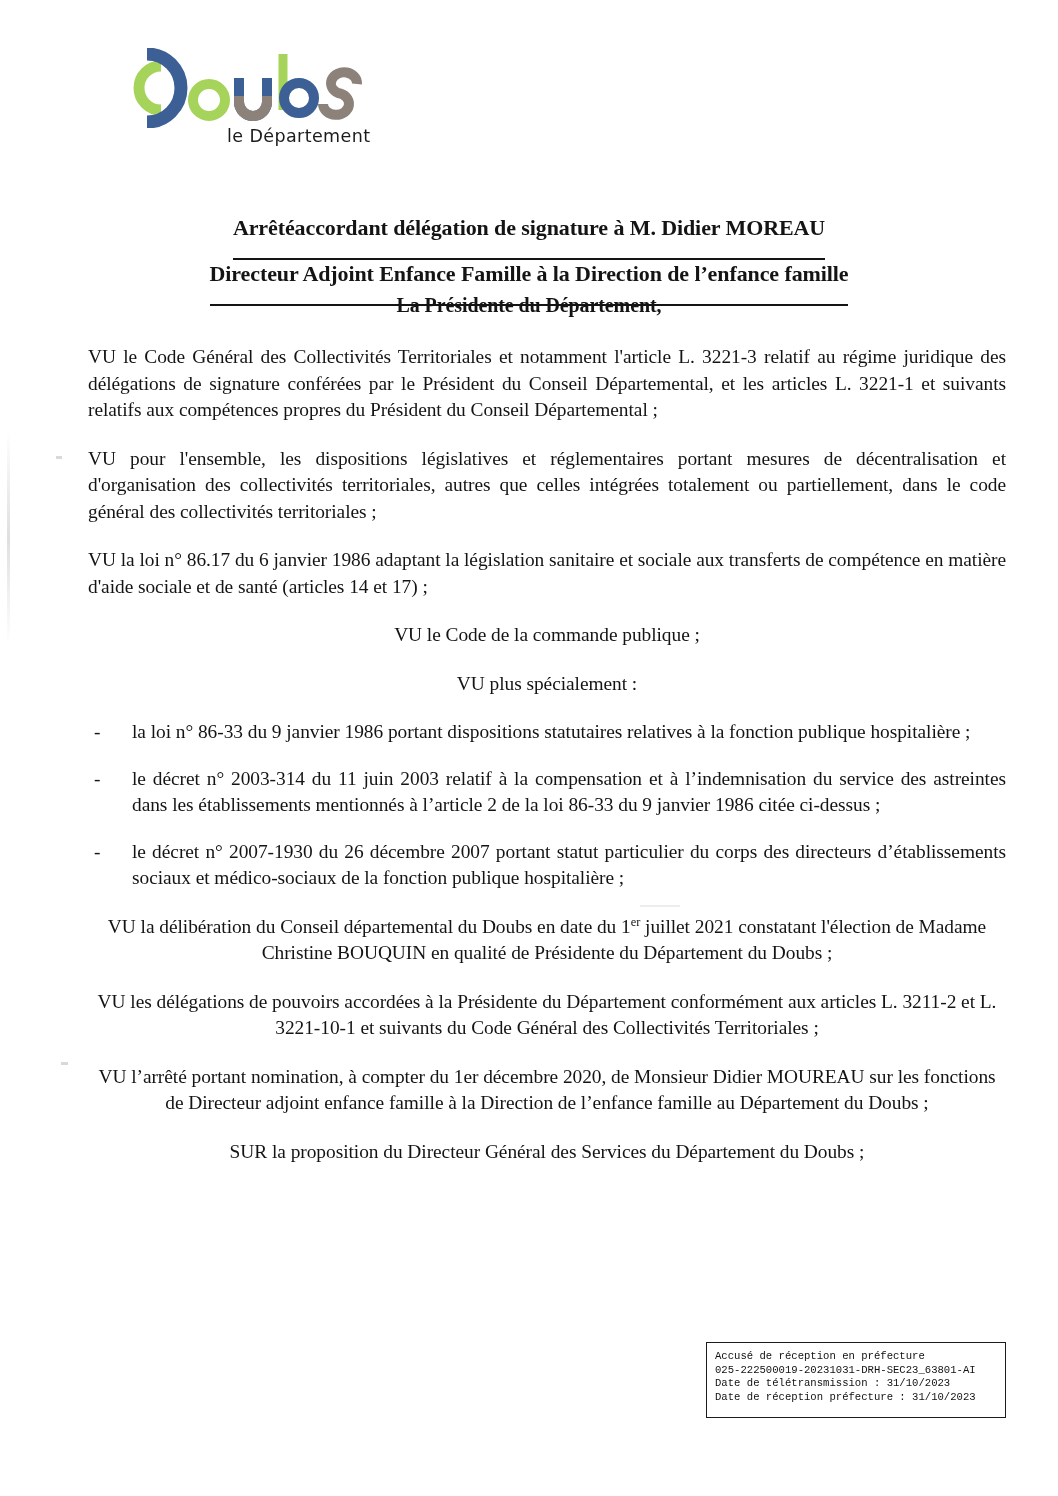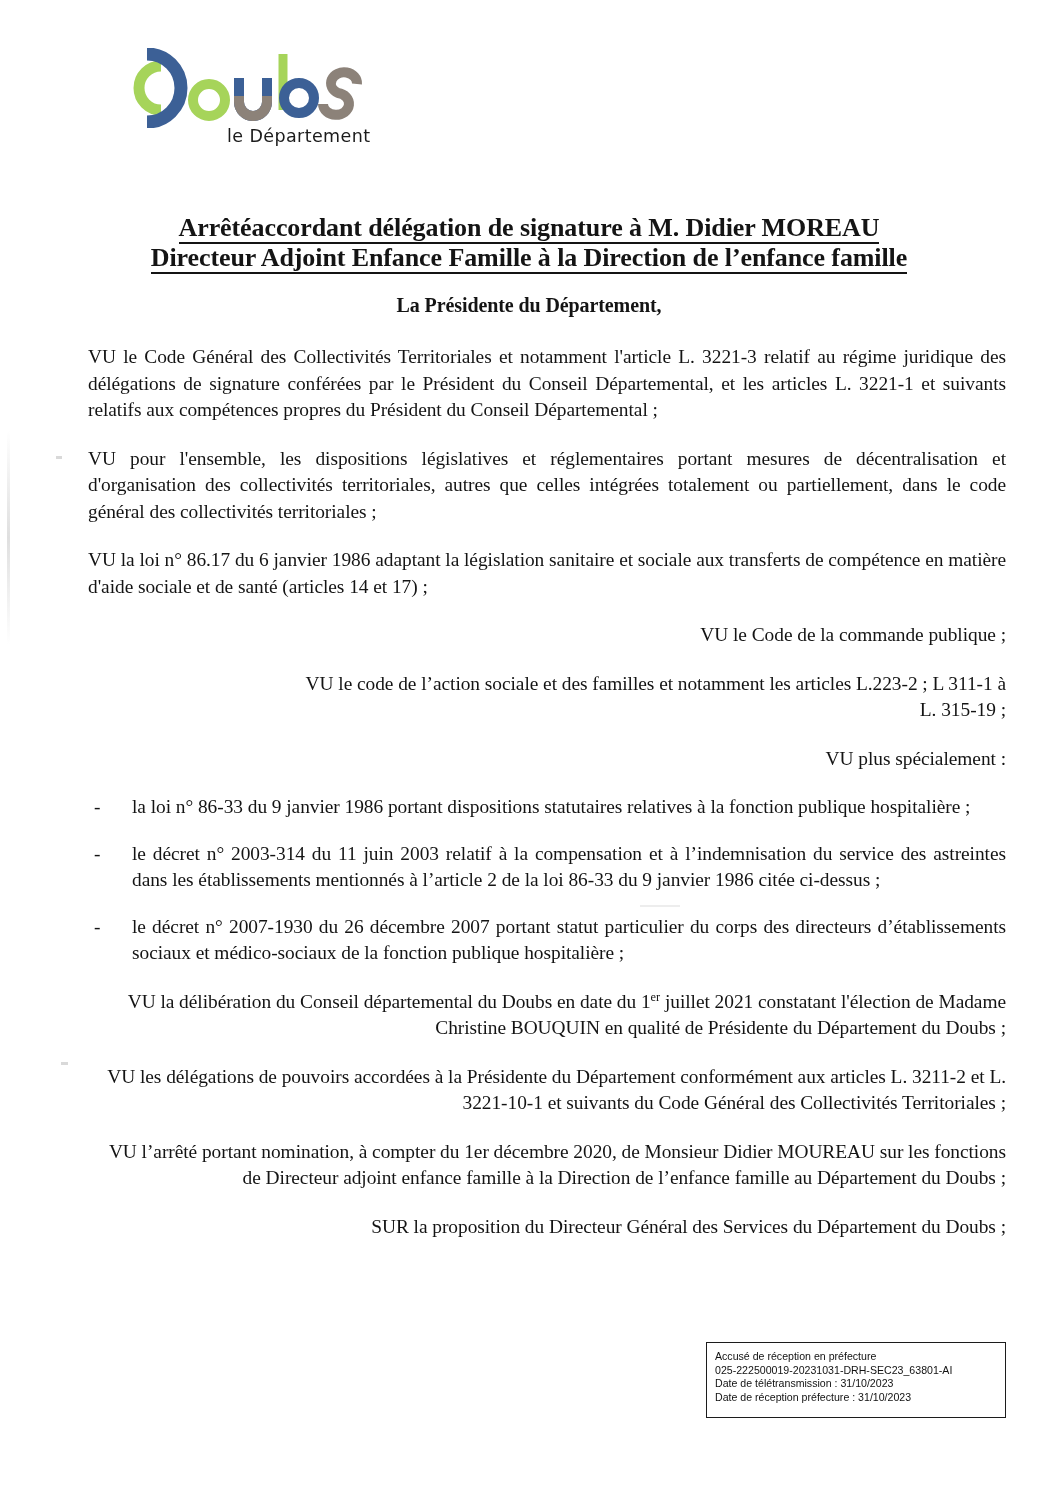--- a/index.html
+++ b/index.html
@@ -62,25 +62,25 @@
   .title-wrap {
     position: absolute;
     left: 0;
     top: 214px;
     width: 1058px;
     text-align: center;
   }
   .title-line {
     display: inline-block;
     font-weight: bold;
-    font-size: 26px;
+    font-size: 22px;
     line-height: 27px;
     letter-spacing: -0.1px;
     border-bottom: 2px solid #141414;
-    padding-bottom: 1px;
+    padding-bottom: 17px;
     white-space: nowrap;
   }
 
   .subtitle {
     position: absolute;
     left: 0;
     top: 294px;
     width: 1058px;
     text-align: center;
     font-weight: bold;
@@ -96,21 +96,21 @@
     width: 918px;
   }
   p.para {
     margin: 0 0 22px 0;
     font-size: 19.4px;
     line-height: 26.5px;
     text-align: justify;
     text-justify: inter-word;
     letter-spacing: -0.05px;
   }
-  p.para.nojust { text-align: right; }
+  p.para.nojust { text-align: center; }
   p.para b { font-weight: normal; }
 
   ul.lawlist {
     margin: 0 0 22px 0;
     padding: 0;
     list-style: none;
   }
   ul.lawlist li {
     position: relative;
     margin: 0 0 20px 0;
@@ -131,21 +131,21 @@
   .stamp {
     position: absolute;
     left: 706px;
     top: 1342px;
     width: 300px;
     height: 76px;
     border: 1.3px solid #1c1c1c;
     background: #fff;
     box-sizing: border-box;
     padding: 7px 0 0 8px;
-    font-family: Liberation Sans, sans-serif;
+    font-family: Liberation Mono, monospace;
     font-size: 10.6px;
     line-height: 13.6px;
     color: #111;
   }
   .stamp div { white-space: nowrap; }
 </style>
 </head>
 <body>
 
 <div class="page">
@@ -185,21 +185,20 @@
   <div class="body-col">
 
     <p class="para"><b>VU</b><span> le Code Général des Collectivités Territoriales et notamment l'article L. 3221-3 relatif au régime juridique des délégations de signature conférées par le Président du Conseil Départemental, et les articles L. 3221-1 et suivants relatifs aux compétences propres du Président du Conseil Départemental ;</span></p>
 
     <p class="para"><b>VU</b><span> pour l'ensemble, les dispositions législatives et réglementaires portant mesures de décentralisation et d'organisation des collectivités territoriales, autres que celles intégrées totalement ou partiellement, dans le code général des collectivités territoriales ;</span></p>
 
     <p class="para"><b>VU</b><span> la loi n° 86.17 du 6 janvier 1986 adaptant la législation sanitaire et sociale aux transferts de compétence en matière d'aide sociale et de santé (articles 14 et 17) ;</span></p>
 
     <p class="para nojust"><b>VU</b><span> le Code de la commande publique ;</span></p>
 
-    <p class="para nojust"><b>VU</b><span> le code de l’action sociale et des familles et notamment les articles L.223-2 ; L 311-1 à</span><br><span>L. 315-19 ;</span></p>
 
     <p class="para nojust"><b>VU</b><span> plus spécialement :</span></p>
 
     <ul class="lawlist">
       <li><span class="dash">-</span><span>la loi n° 86-33 du 9 janvier 1986 portant dispositions statutaires relatives à la fonction publique hospitalière ;</span></li>
       <li><span class="dash">-</span><span>le décret n° 2003-314 du 11 juin 2003 relatif à la compensation et à l’indemnisation du service des astreintes dans les établissements mentionnés à l’article 2 de la loi 86-33 du 9 janvier 1986 citée ci-dessus ;</span></li>
       <li><span class="dash">-</span><span>le décret n° 2007-1930 du 26 décembre 2007 portant statut particulier du corps des directeurs d’établissements sociaux et médico-sociaux de la fonction publique hospitalière ;</span></li>
     </ul>
 
     <p class="para nojust"><b>VU</b><span> la délibération du Conseil départemental du Doubs en date du 1</span><sup class="ord">er</sup><span> juillet 2021 constatant l'élection de Madame Christine BOUQUIN en qualité de Présidente du Département du Doubs ;</span></p>

